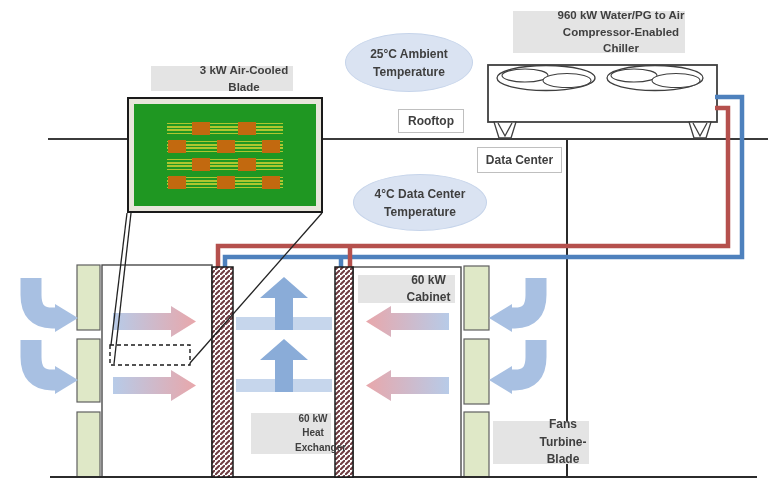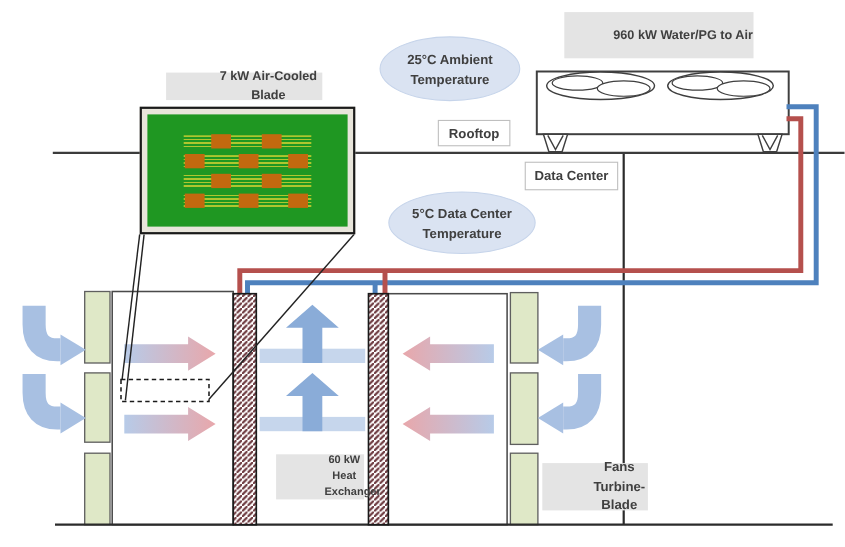--- a/index.html
+++ b/index.html
@@ -149,46 +149,50 @@
       <div class="chip" style="left:128px;top:36px"></div>
       <div class="chip" style="left:58px;top:54px"></div>
       <div class="chip" style="left:104px;top:54px"></div>
       <div class="chip" style="left:34px;top:72px"></div>
       <div class="chip" style="left:83px;top:72px"></div>
       <div class="chip" style="left:128px;top:72px"></div>
     </div>
   </div>
 
   <div class="lbl" style="left:151px;top:66px;width:142px;height:25px;font-size:11.5px">
-    <span>7 kW Air-Cooled Blade</span>
+    <span>3 kW Air-Cooled Blade</span>
   </div>
 
   <div class="lbl" style="left:513px;top:11px;width:172px;height:42px;font-size:11.5px">
     <span>960 kW Water/PG to Air</span>
+    <span>Compressor-Enabled Chiller</span>
   </div>
 
   <div class="ellipse" style="left:345px;top:33px;width:128px;height:59px">
     <span>25°C Ambient</span>
     <span>Temperature</span>
   </div>
 
   <div class="wbox" style="left:477px;top:147px;width:85px;height:26px">
     <span>Data Center</span>
   </div>
 
   <div class="wbox" style="left:398px;top:109px;width:66px;height:24px">
     <span>Rooftop</span>
   </div>
 
 
   <div class="ellipse" style="left:353px;top:174px;width:134px;height:57px">
-    <span>5°C Data Center</span>
+    <span>4°C Data Center</span>
     <span>Temperature</span>
   </div>
 
+  <div class="lbl" style="left:358px;top:275px;width:97px;height:28px;font-size:12px">
+    <span>60 kW Cabinet</span>
+  </div>
 
   <div class="lbl" style="left:251px;top:413px;width:80px;height:41px;font-size:10px">
     <span>60 kW Heat</span>
     <span>Exchanger</span>
   </div>
 
   <div class="lbl" style="left:493px;top:421px;width:96px;height:43px;font-size:12px">
     <span>Fans</span>
     <span>Turbine-Blade</span>
   </div>

